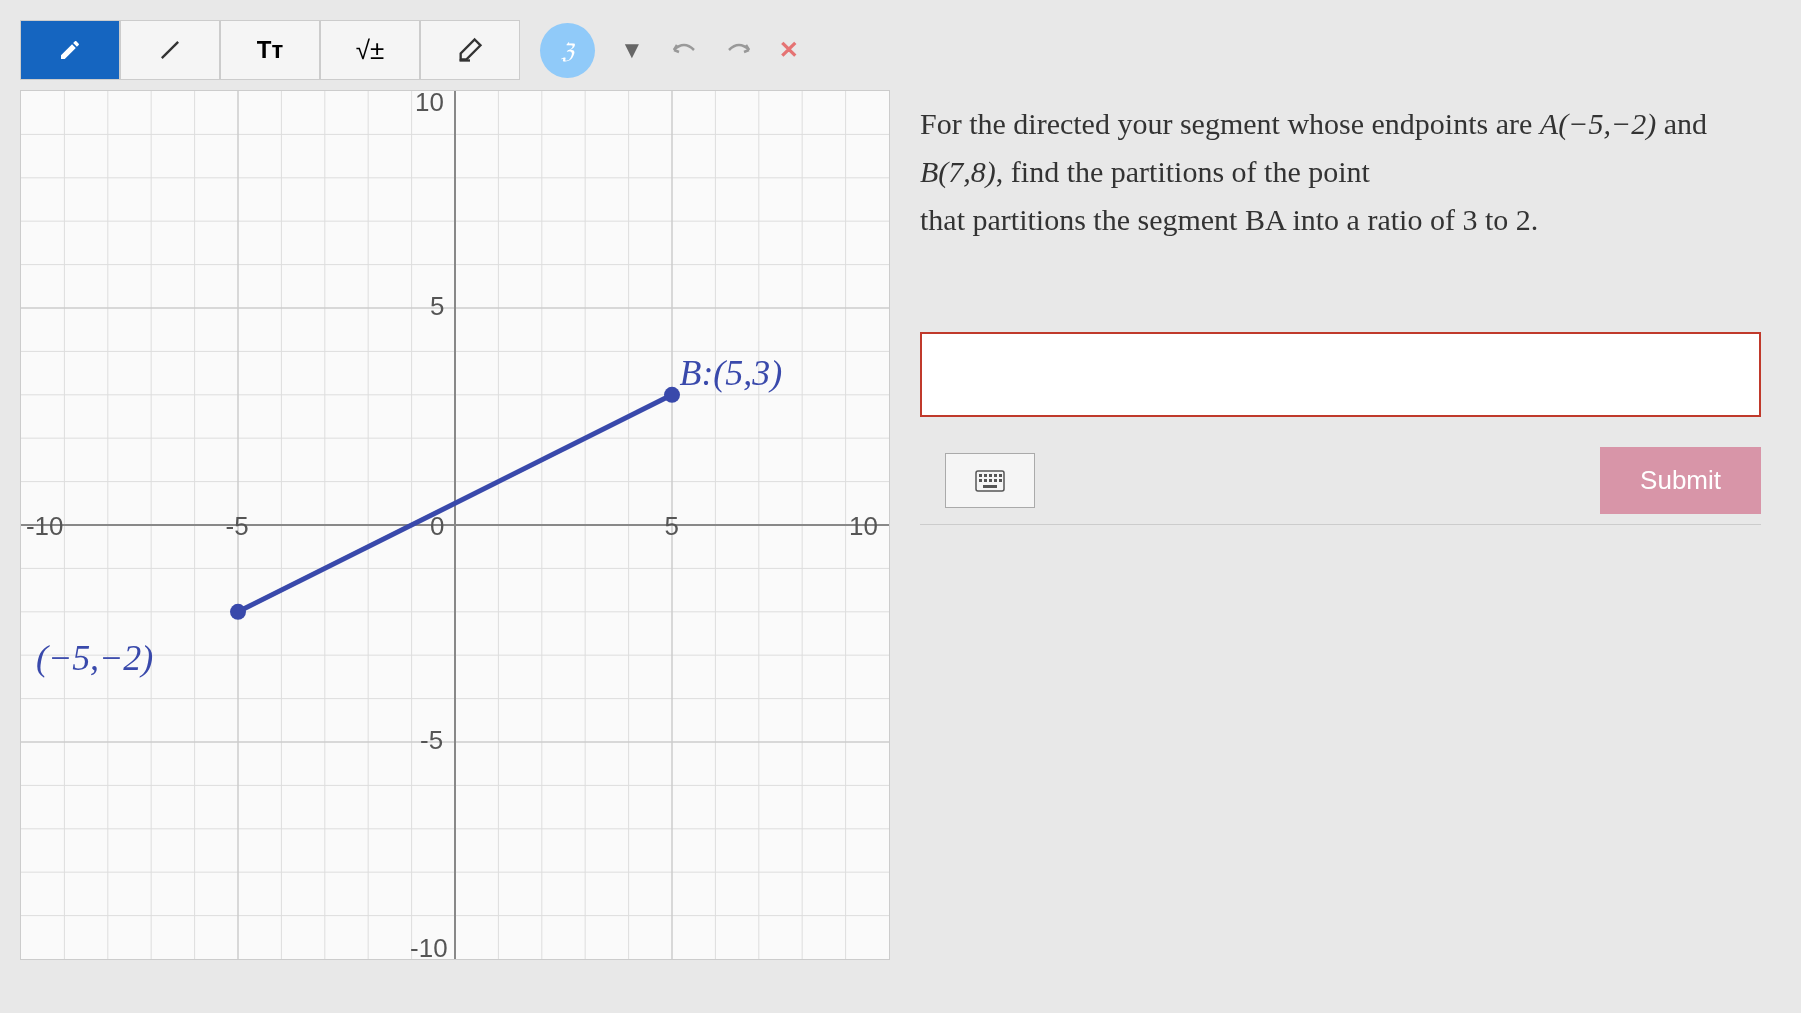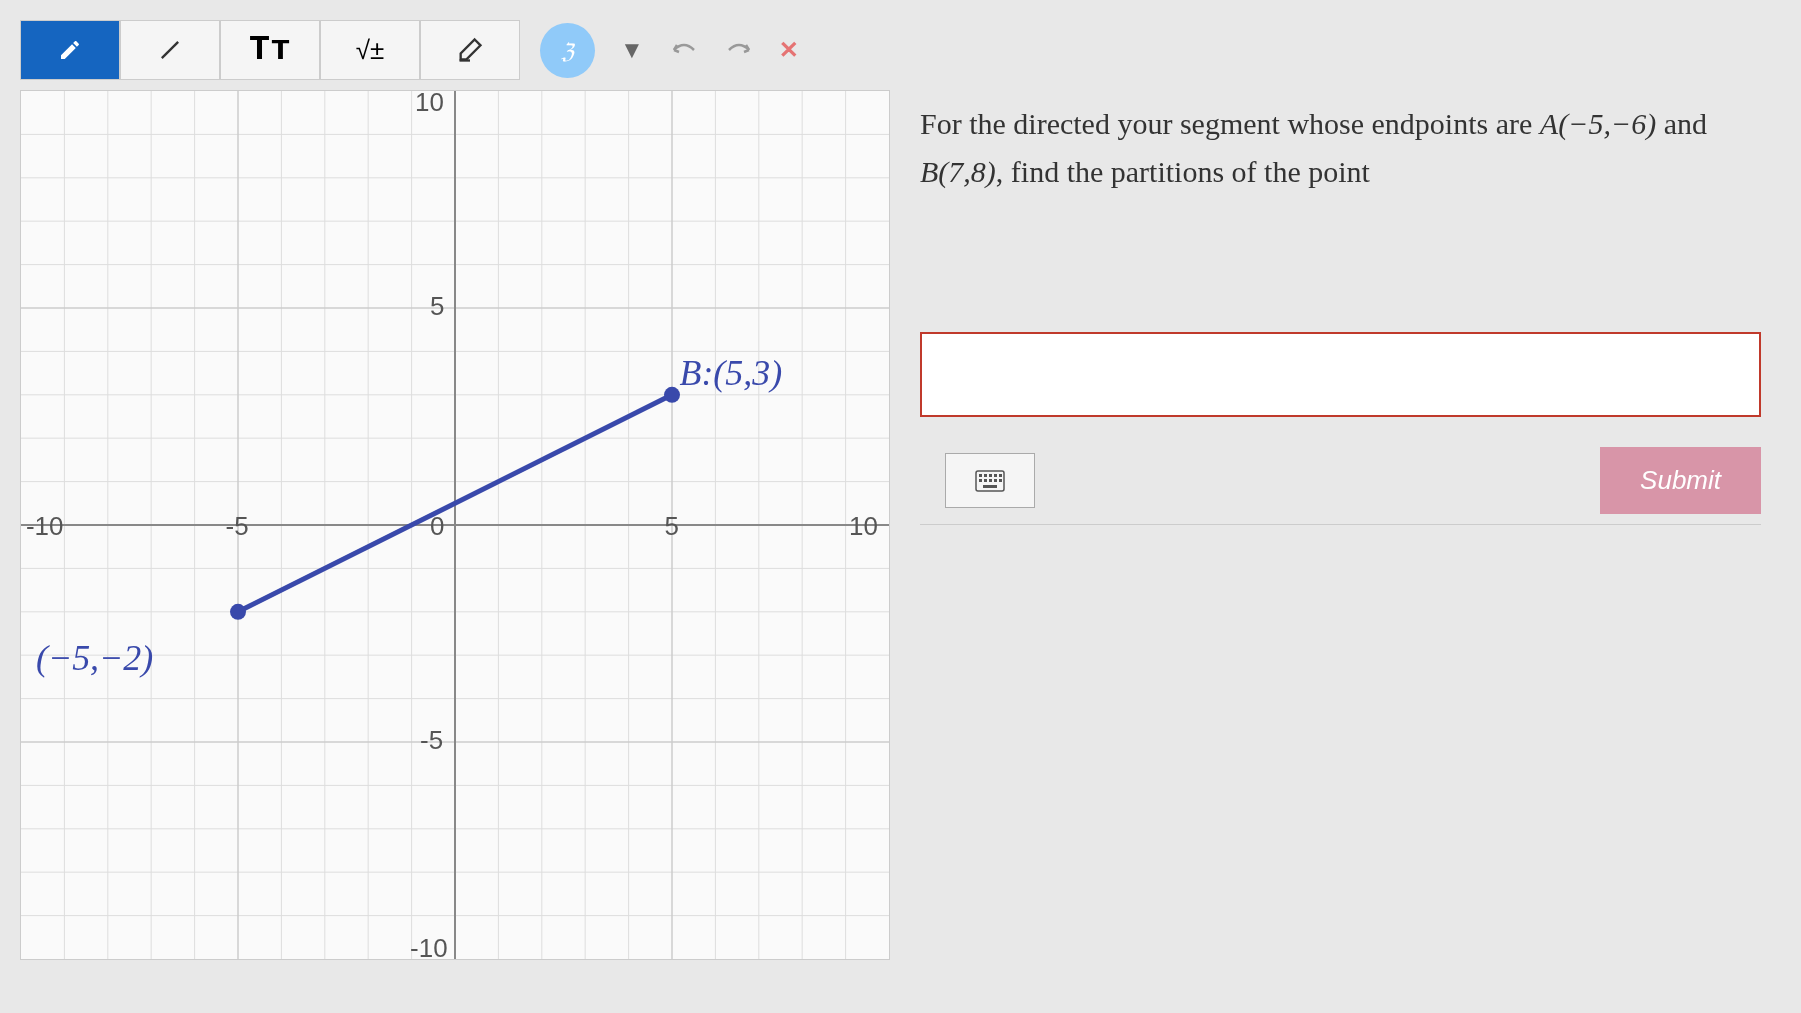--- a/index.html
+++ b/index.html
@@ -120,39 +120,38 @@
       font-size: 20px;
       margin-left: 25px;
     }
     .submit-btn {
       padding: 18px 40px;
       background: #d895a8;
       color: white;
       border: none;
       font-size: 26px;
       cursor: pointer;
-      font-style: italic;
     }
   </style>
 </head>
 <body>
 
 <div class="toolbar">
   <div class="tool-btn active">
     <svg width="24" height="24" viewBox="0 0 24 24" fill="white">
         <path d="M3 17.25V21h3.75L17.81 9.94l-3.75-3.75L3 17.25zM20.71 7.04c.39-.39.39-1.02 0-1.41l-2.34-2.34c-.39-.39-1.02-.39-1.41 0l-1.83 1.83 3.75 3.75 1.83-1.83z"></path>
       </svg>
   </div>
   <div class="tool-btn">
     <svg width="28" height="28" viewBox="0 0 24 24">
         <line x1="5" y1="19" x2="19" y2="5" stroke="#333" stroke-width="2"></line>
       </svg>
   </div>
   <div class="tool-btn">
-    <span style="font-weight:bold;font-size:35px;font-family:Liberation Mono, monospace;">Tт</span>
+    <span style="font-weight:bold;font-size:24px;">Tт</span>
   </div>
   <div class="tool-btn">
     <span style="font-size:26px;">√±</span>
   </div>
   <div class="tool-btn">
     <svg width="28" height="28" viewBox="0 0 24 24">
         <path d="M16 3l5 5-12 12H4v-5L16 3z" fill="none" stroke="#333" stroke-width="2"></path>
         <line x1="3" y1="21" x2="12" y2="21" stroke="#333" stroke-width="2"></line>
       </svg>
   </div>
@@ -240,22 +239,23 @@
       <line class="segment-line" x1="217.5" y1="522" x2="652.5" y2="304.5"></line>
       <circle class="segment-point" cx="217.5" cy="522" r="8"></circle>
       <circle class="segment-point" cx="652.5" cy="304.5" r="8"></circle>
       <text class="point-label" x="15" y="580">(−5,−2)</text>
       <text class="point-label" x="660" y="295">B:(5,3)</text>
     </svg>
   </div>
 
   <div class="question-panel">
     <div class="question-text">
-      <span>For the directed your segment whose endpoints are </span><span class="math-var">A(−5,−6)</span><span> and </span><span class="math-var">B(7,8)</span><span>, find the partitions of the point</span>
+      <span>For the directed your segment whose endpoints are </span><span class="math-var">A(−5,−2)</span><span> and </span><span class="math-var">B(7,8)</span><span>, find the partitions of the point</span>
       <br>
+      <span>that partitions the segment BA into a ratio of 3 to 2.</span>
       <br><br>
     </div>
     <input type="text" class="answer-input" value="" style="">
     <div class="input-controls">
       <div class="keyboard-btn">
         <svg width="30" height="22" viewBox="0 0 30 22">
           <rect x="1" y="1" width="28" height="20" fill="none" stroke="#555" stroke-width="1.5" rx="2"></rect>
           <rect x="4" y="4" width="3" height="3" fill="#555"></rect>
             <rect x="9" y="4" width="3" height="3" fill="#555"></rect>
             <rect x="14" y="4" width="3" height="3" fill="#555"></rect>

